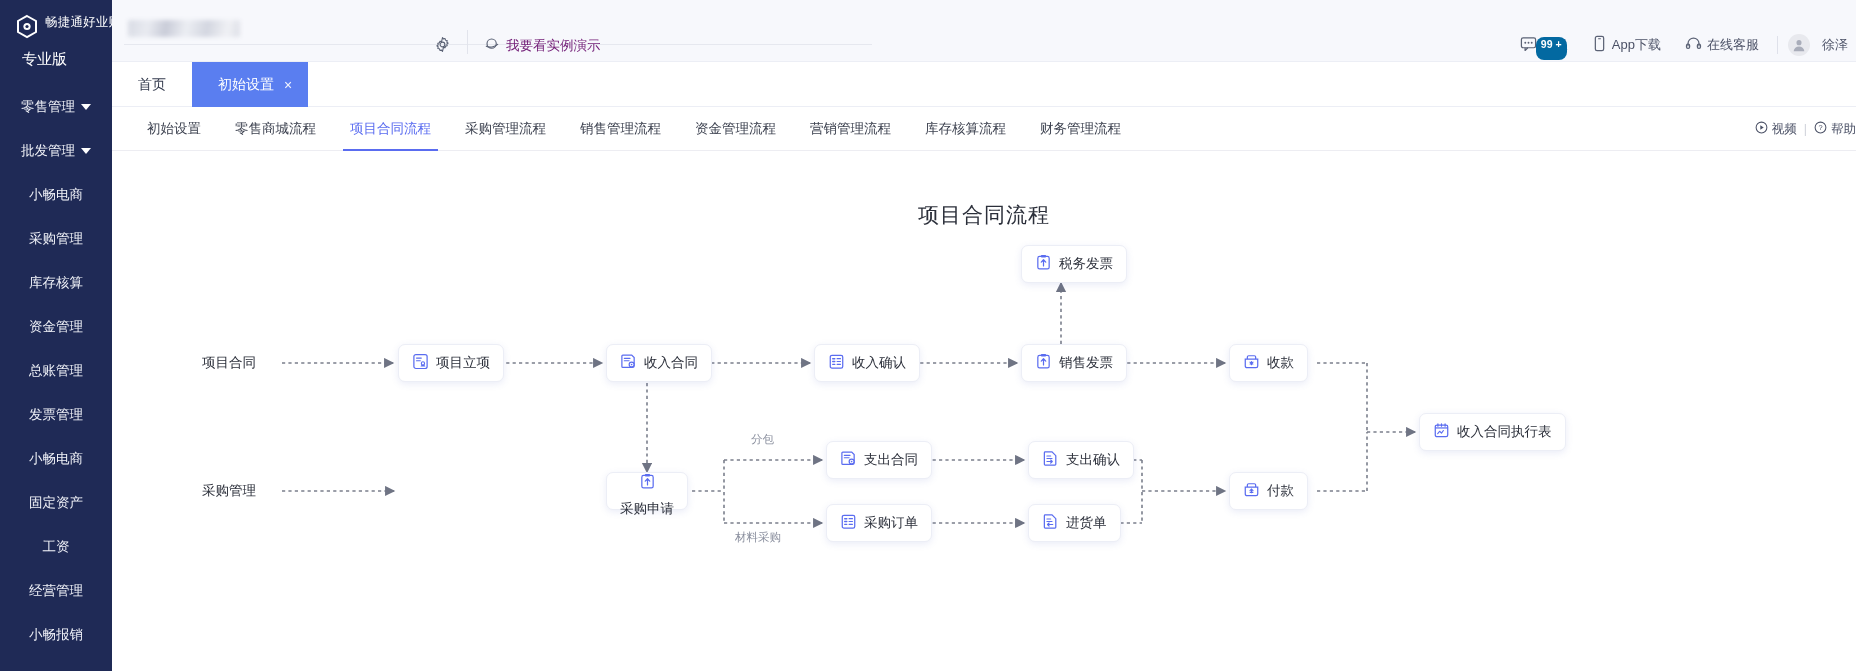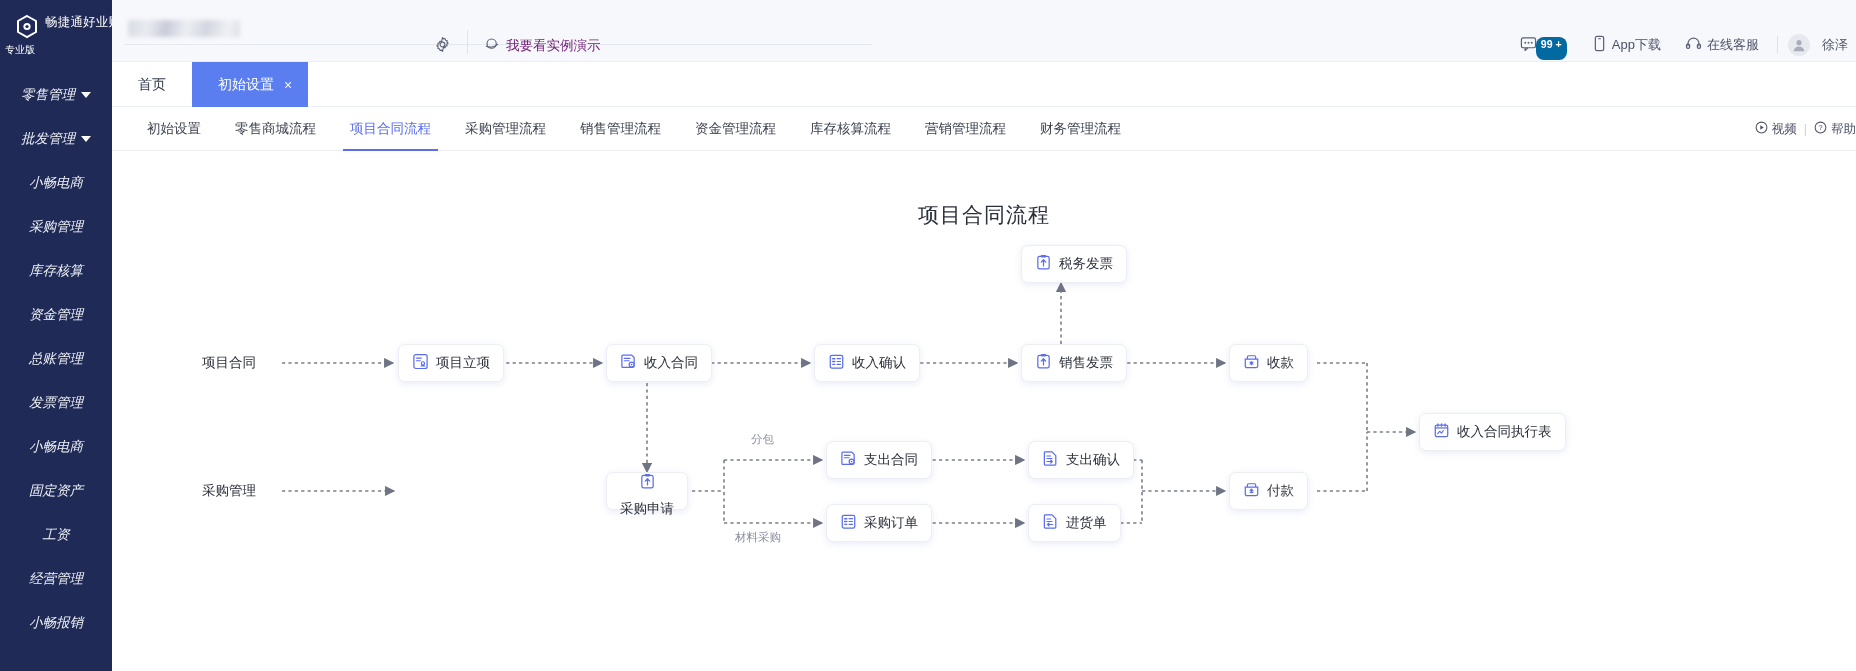--- a/index.html
+++ b/index.html
@@ -12,22 +12,22 @@
 
   
   .sidebar {
     position: absolute; left: 0; top: 0; width: 112px; height: 671px;
     background: #1f2a56; color: #fff;
   }
   .brand { padding: 14px 0 8px 0; text-align: left; }
   .brand-row { display: flex; align-items: flex-start; gap: 5px; padding-left: 14px; }
   .brand-logo { width: 26px; height: 26px; flex: 0 0 26px; }
   .brand-name { font-size: 12.5px; color: #fff; letter-spacing: .2px; white-space: nowrap; }
-  .brand-sub { font-size: 10px; color: #fff; padding-left: 5px; margin-top: 3px; }
-  .nav { margin-top: 8px; font-style: italic; }
+  .brand-sub { font-size: 15px; color: #fff; padding-left: 22px; margin-top: 10px; }
+  .nav { margin-top: 8px; }
   .nav-item {
     height: 44px; display: flex; align-items: center; justify-content: center;
     gap: 6px; font-size: 13.5px; color: #f0f2f8; cursor: pointer; position: relative;
   }
   .caret {
     width: 0; height: 0; border-left: 5px solid transparent;
     border-right: 5px solid transparent; border-top: 6px solid #ffffff;
     display: inline-block;
   }
 
@@ -279,23 +279,23 @@
           <span>零售商城流程</span>
         </div><div class="sn active">
           <span>项目合同流程</span>
         </div><div class="sn">
           <span>采购管理流程</span>
         </div><div class="sn">
           <span>销售管理流程</span>
         </div><div class="sn">
           <span>资金管理流程</span>
         </div><div class="sn">
+          <span>营销管理流程</span>
+        </div><div class="sn">
           <span>库存核算流程</span>
-        </div><div class="sn">
-          <span>营销管理流程</span>
         </div><div class="sn">
           <span>财务管理流程</span>
         </div>
     </div>
     <div class="subnav-right">
       <span class="srl">
         <span>
           <svg width="13" height="13" viewBox="0 0 14 14">
               <circle cx="7" cy="7" r="5.8" fill="none" stroke="#4b5166" stroke-width="1.1"></circle>
               <path d="M5.7 4.7 L9.4 7 L5.7 9.3 Z" fill="#4b5166"></path>

